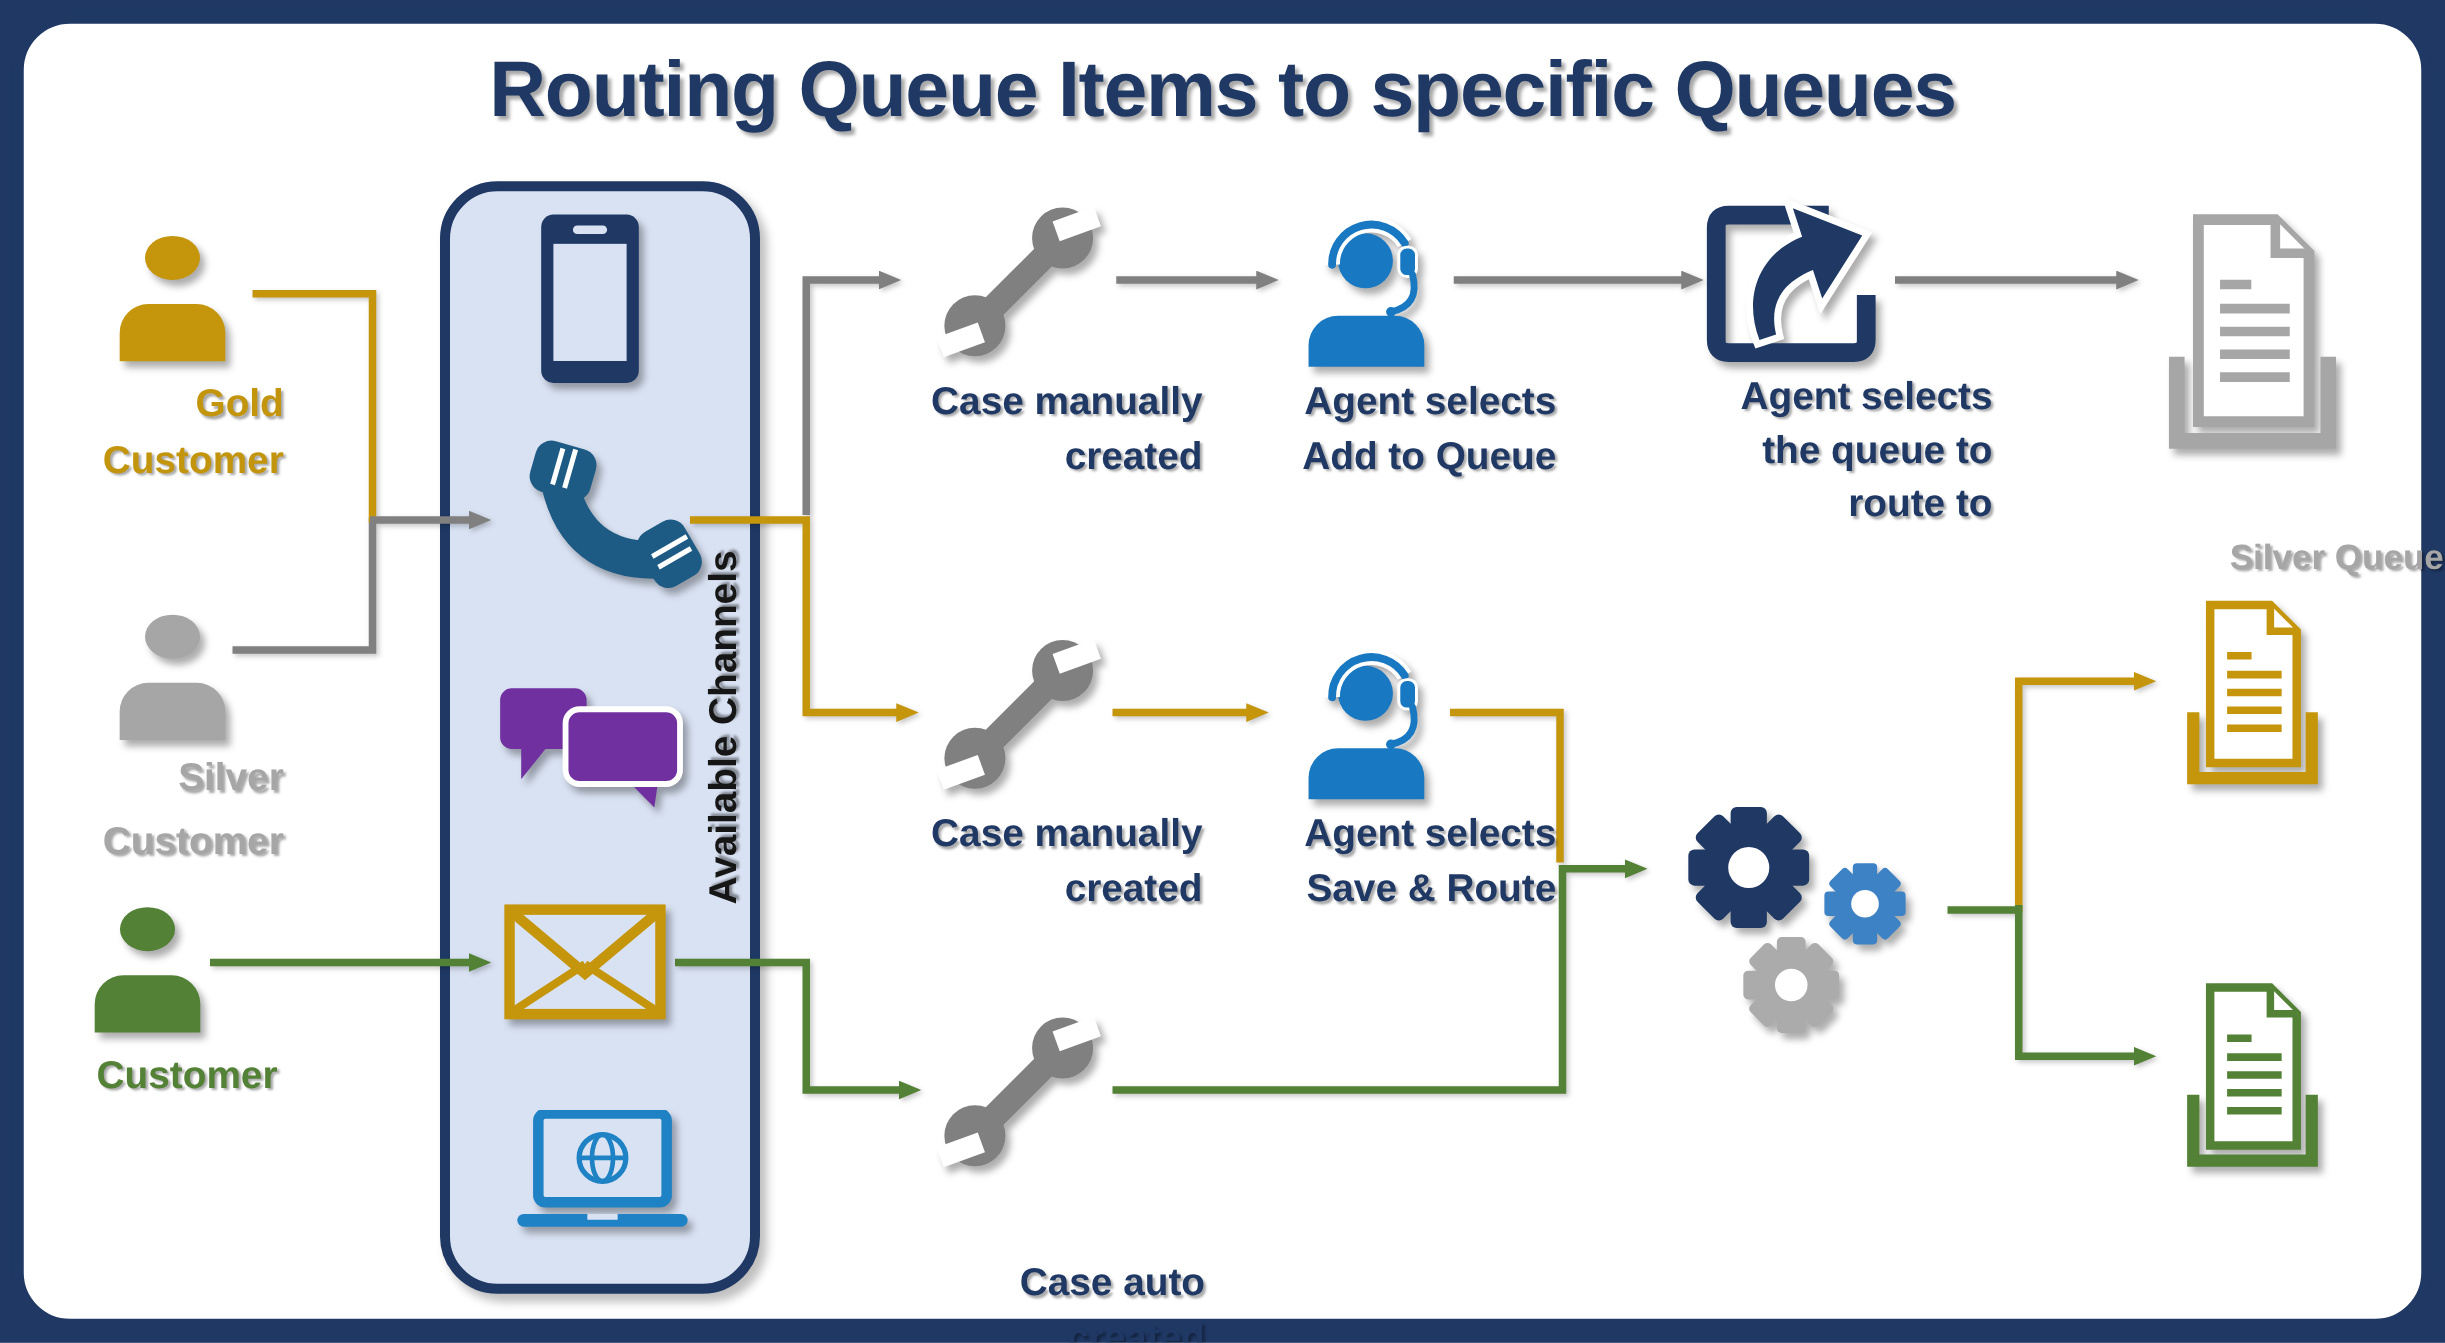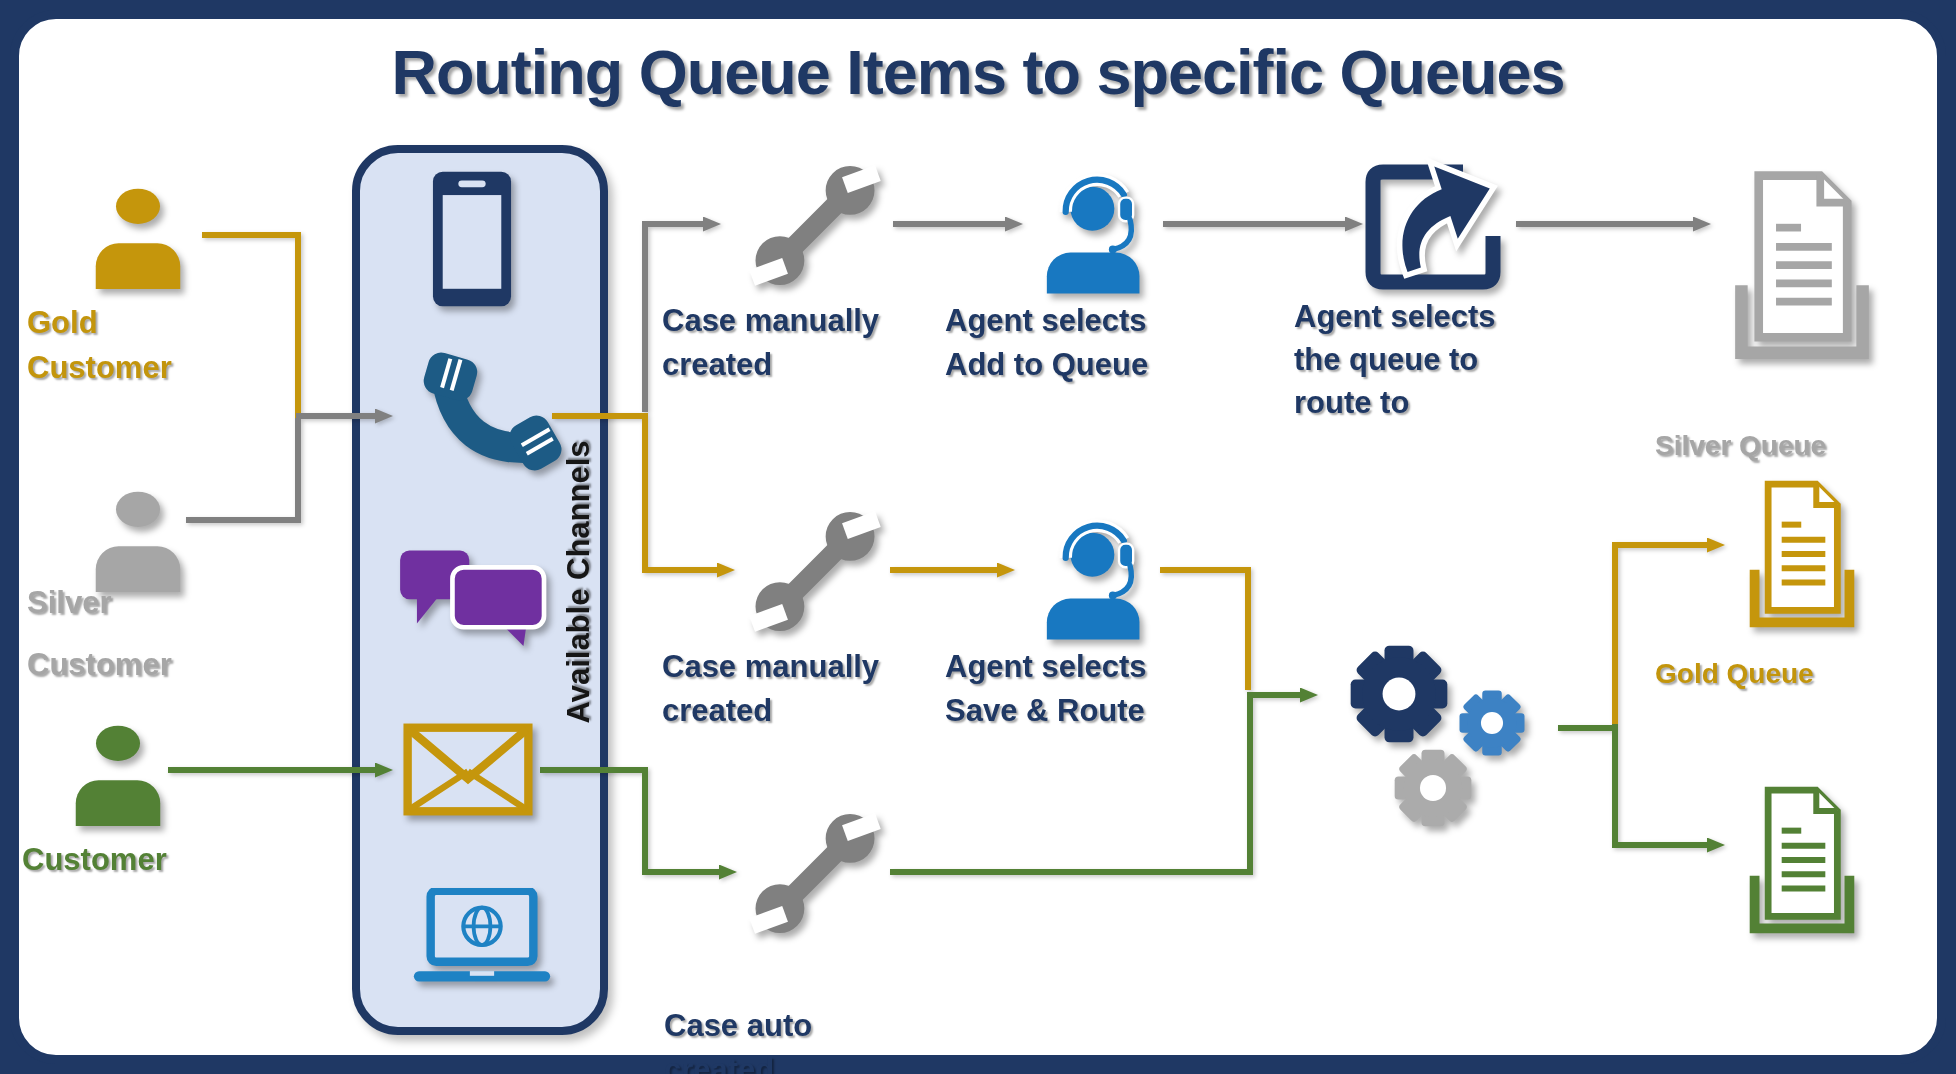--- a/index.html
+++ b/index.html
@@ -5,21 +5,21 @@
   html,body{margin:0;padding:0;background:#1F3864;}
   .canvas{position:relative;width:1956px;height:1074px;background:#1F3864;
           font-family:"Liberation Sans",sans-serif;overflow:hidden;}
   .sheet{position:absolute;left:10px;top:10px;width:1918px;height:1036px;
          background:#ffffff;border:9px solid #1F3864;border-radius:46px;}
   .panel{position:absolute;left:352px;top:145px;width:240px;height:874px;
          background:#D9E2F3;border:8px solid #1F3864;border-radius:46px;
          box-shadow:5px 6px 8px rgba(0,0,0,.25);}
   .wires{position:absolute;left:0;top:0;filter:drop-shadow(2px 2px 2px rgba(0,0,0,.22));}
   .icon{position:absolute;filter:drop-shadow(4px 5px 3px rgba(0,0,0,.32));}
-  .cap{position:absolute;text-align:left;white-space:pre-line;font-weight:bold;
+  .cap{position:absolute;text-align:right;white-space:pre-line;font-weight:bold;
        color:#1F3864;font-size:31px;line-height:44px;
        text-shadow:2px 2px 2px rgba(0,0,0,.35);}
   .qlbl{font-size:28px;}
   .title{position:absolute;left:288px;top:36px;width:1380px;text-align:center;
          font-size:63px;font-weight:bold;color:#1F3864;
          letter-spacing:-1px;text-shadow:3px 3px 3px rgba(0,0,0,.35);white-space:nowrap;}
   .vert{position:absolute;left:379px;top:560px;width:400px;height:44px;
         transform:rotate(-90deg);transform-origin:center;text-align:center;
         font-size:31px;font-weight:bold;color:#161616;line-height:44px;
         text-shadow:2px 2px 2px rgba(0,0,0,.4);}
@@ -164,21 +164,21 @@
       <use href="#sym-person"></use>
     </svg>
   <svg class="icon" style="left:94px;top:488px;color:#A6A6A6" width="88" height="106">
       <use href="#sym-person"></use>
     </svg>
   <svg class="icon" style="left:74px;top:722px;color:#538135" width="88" height="106">
       <use href="#sym-person"></use>
     </svg>
   <div class="cap t-gold" style="left:27px;top:300px;width:200px;line-height:45px">Gold
 Customer</div>
-  <div class="cap t-silver" style="left:27px;top:572px;width:200px;line-height:62px">Silver
+  <div class="cap t-silver" style="left:27px;top:596px;width:200px;line-height:51px">Silver
 Customer</div>
   <div class="cap t-green" style="left:22px;top:838px;width:200px">Customer</div>
 
   <svg class="icon" style="left:431px;top:168px;color:#1F3864" width="82" height="142">
       <use href="#sym-phone"></use>
     </svg>
   <svg class="icon" style="left:400px;top:348px;color:#1D5B85" width="170" height="145">
       <use href="#sym-handset"></use>
     </svg>
   <svg class="icon" style="left:398px;top:545px;color:#7030A0" width="150" height="114">
@@ -239,16 +239,15 @@
   <svg class="icon" style="left:1453px;top:684px;color:#3D82C4" width="78" height="78">
       <use href="#sym-gear"></use>
     </svg>
 
   <svg class="icon" style="left:1737px;top:478px;color:#C5960C" width="130" height="158">
       <use href="#sym-doc"></use>
     </svg>
   <svg class="icon" style="left:1737px;top:784px;color:#538135" width="130" height="158">
       <use href="#sym-doc"></use>
     </svg>
-  <div class="cap qlbl t-gold" style="left:1655px;top:652px;width:300px">Gold Queue</div>
 
   <div class="title">Routing Queue Items to specific Queues</div>
 </div>
 
 </body></html>

